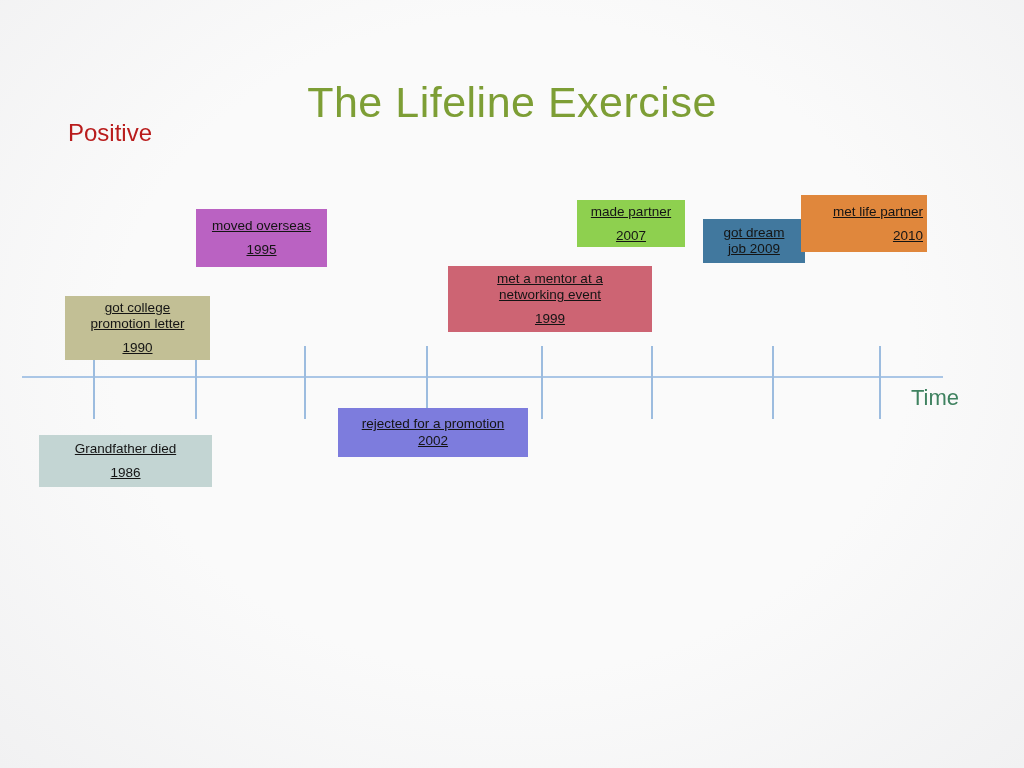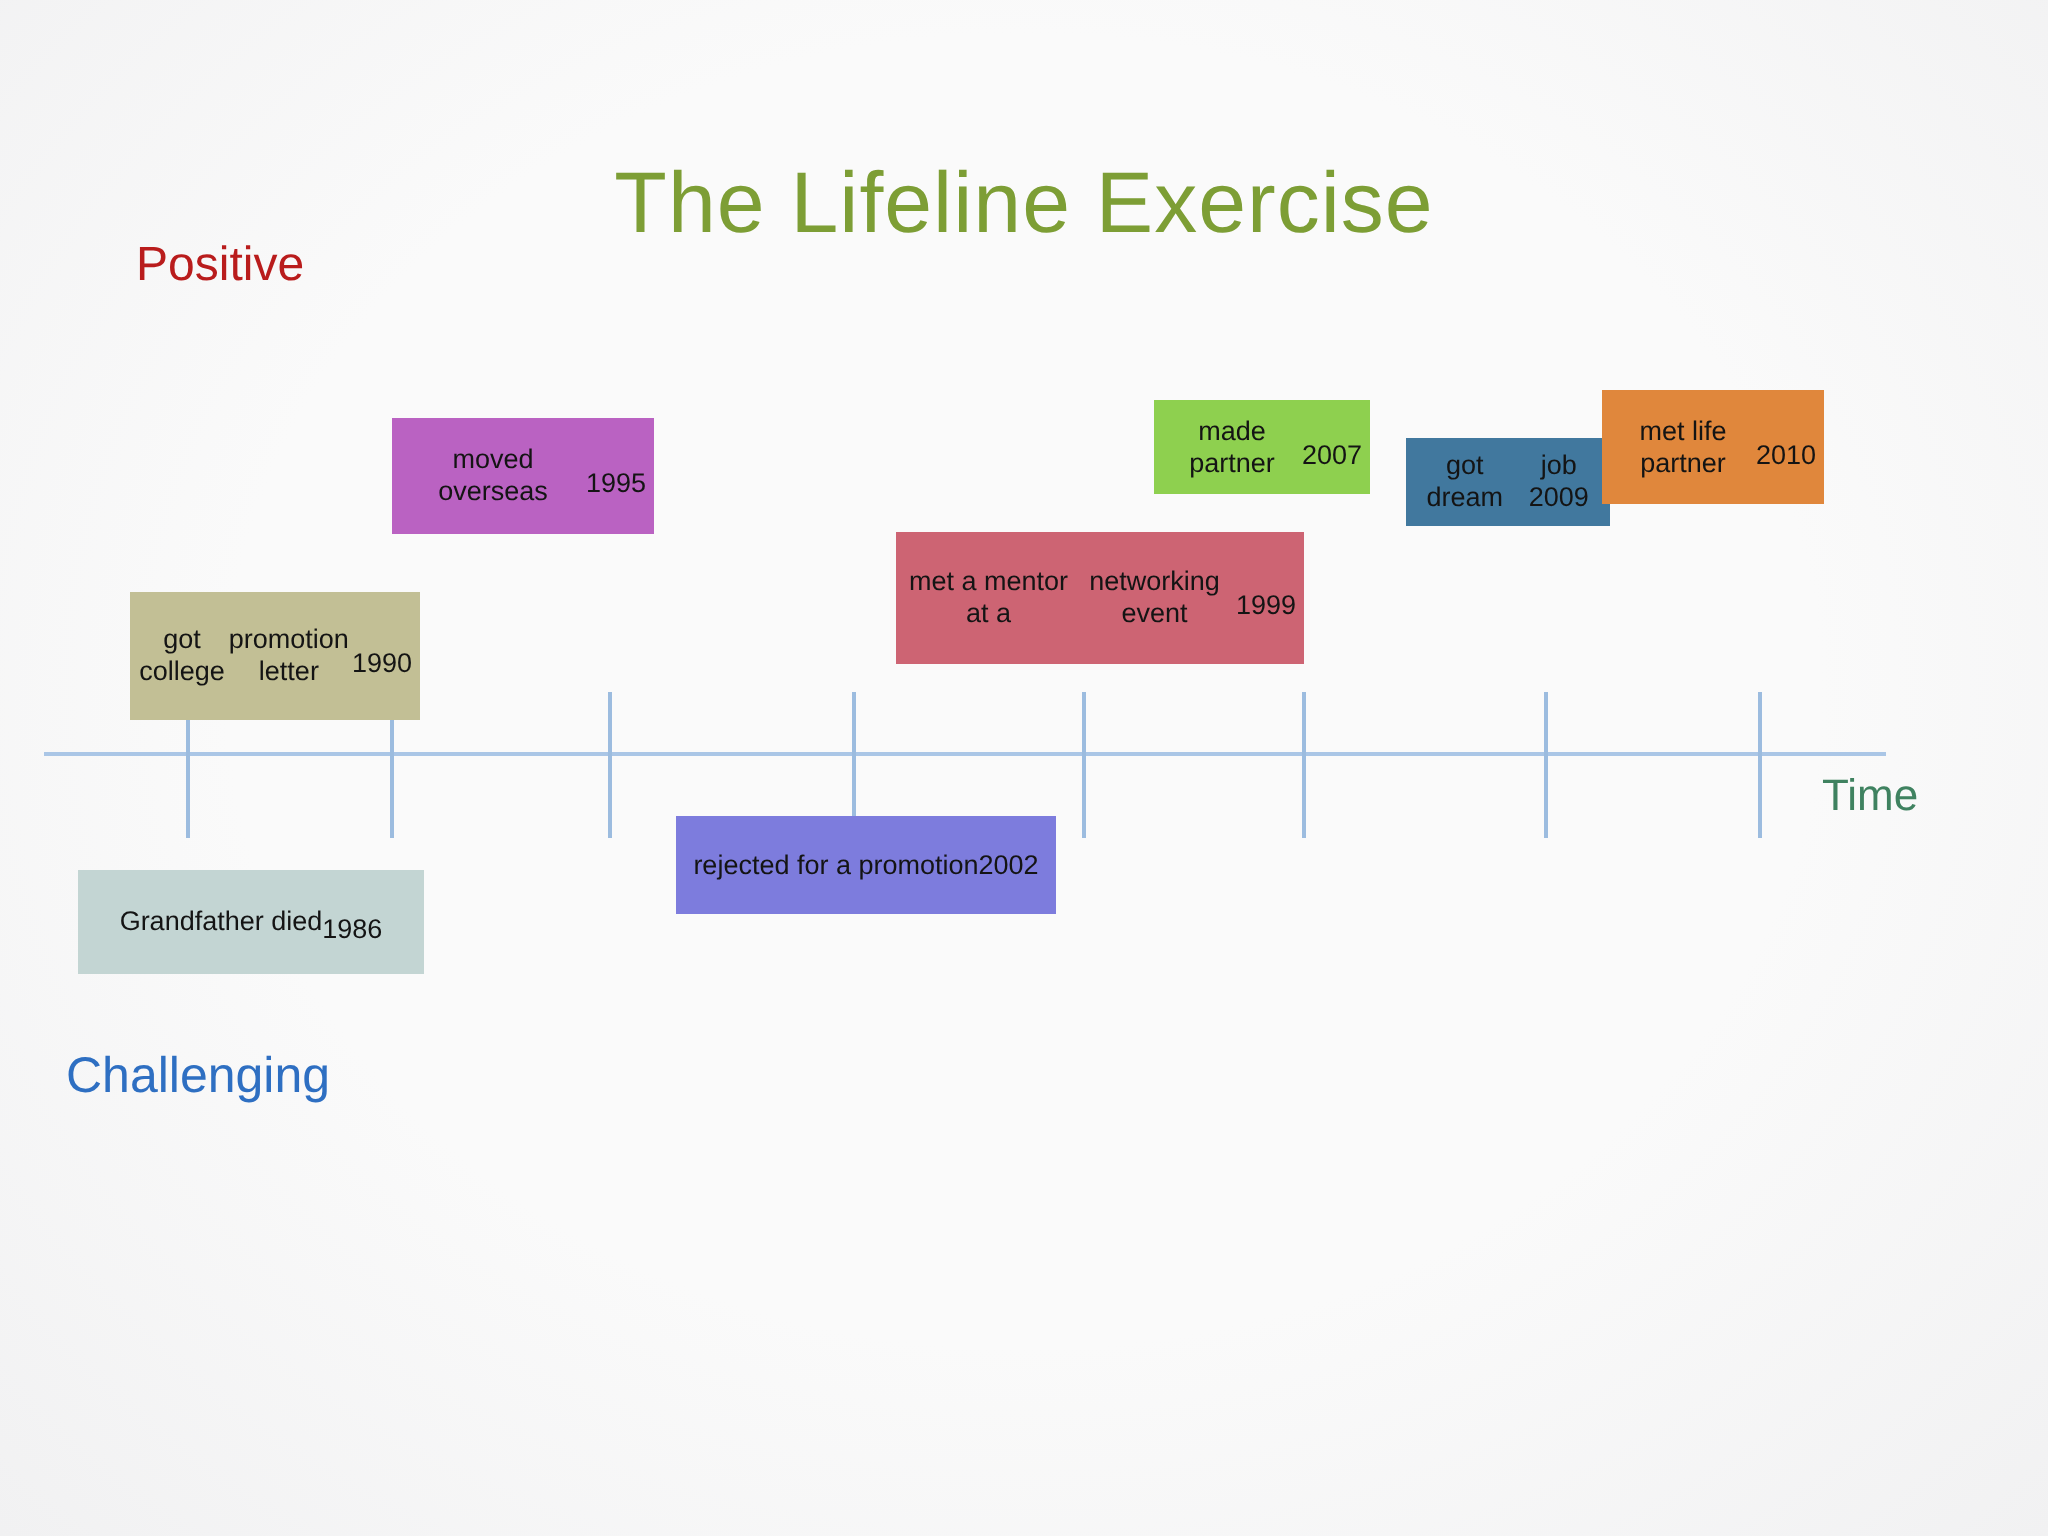--- a/index.html
+++ b/index.html
@@ -64,47 +64,47 @@
     top: 346px;
     width: 2px;
     height: 73px;
     background: #9cbcdf;
     z-index: 1;
   }
   .event-box {
     position: absolute;
     z-index: 2;
     display: flex;
-    flex-direction: row;
+    flex-direction: column;
     align-items: center;
     justify-content: center;
     text-align: center;
     color: #141414;
     font-size: 13.5px;
     line-height: 1.18;
     box-sizing: border-box;
     padding: 2px 4px;
+    text-decoration: underline;
   }
   .event-box .event-year {
     line-height: 1.18;
   }
   .event-box .event-year.gap {
     margin-top: 8px;
   }
   .event-box .event-year.tight {
     margin-top: 1px;
   }
 </style>
 </head>
 <body>
 
 <div class="slide">
   <div class="title">The Lifeline Exercise</div>
   <div class="positive-label">Positive</div>
-  <div class="challenging-label">Challenging</div>
   <div class="time-label">Time</div>
   <div class="timeline-line"></div>
   <div id="ticks">
       <div class="tick" style="left: 93px;"></div>
       <div class="tick" style="left: 195px;"></div>
       <div class="tick" style="left: 304px;"></div>
       <div class="tick" style="left: 426px;"></div>
       <div class="tick" style="left: 541px;"></div>
       <div class="tick" style="left: 651px;"></div>
       <div class="tick" style="left: 772px;"></div>
@@ -134,18 +134,18 @@
         <div class="event-year gap">1999</div>
       </div>
       <div class="event-box" style="left: 577px; top: 200px; width: 108px; height: 47px; background: rgb(142, 208, 79);">
         <div class="event-line">made partner</div>
         <div class="event-year gap">2007</div>
       </div>
       <div class="event-box" style="left: 703px; top: 219px; width: 102px; height: 44px; background: rgb(65, 120, 158);">
         <div class="event-line">got dream</div>
         <div class="event-line">job 2009</div>
       </div>
-      <div class="event-box" style="left: 801px; top: 195px; width: 111px; height: 57px; background: rgb(224, 135, 60);">
+      <div class="event-box" style="left: 801px; top: 195px; width: 126px; height: 57px; background: rgb(224, 135, 60); align-items: flex-end;">
         <div class="event-line">met life partner</div>
         <div class="event-year gap">2010</div>
       </div>
     </div>
 </div>
 
 </body></html>

